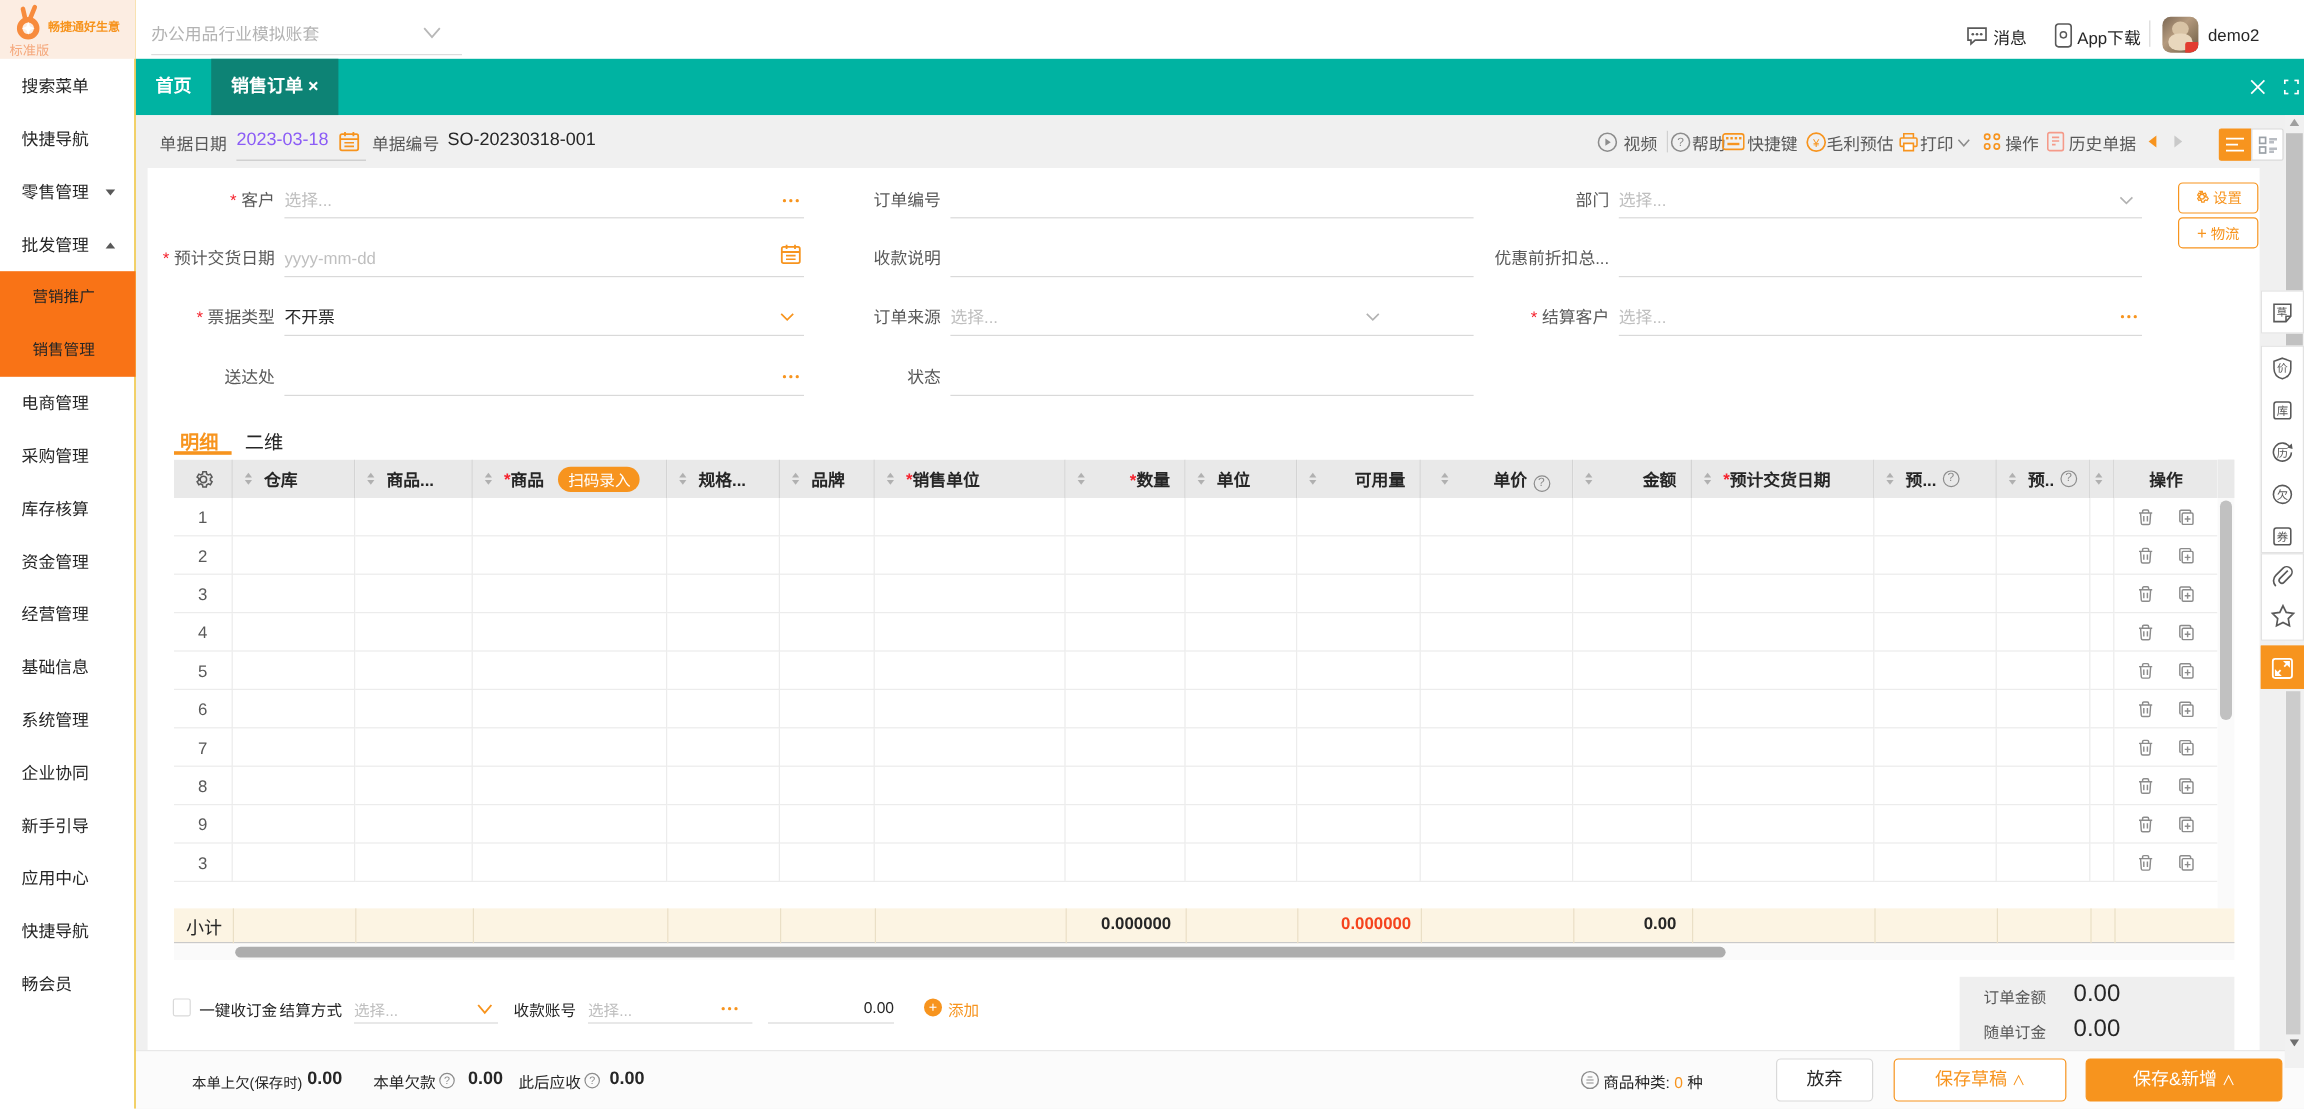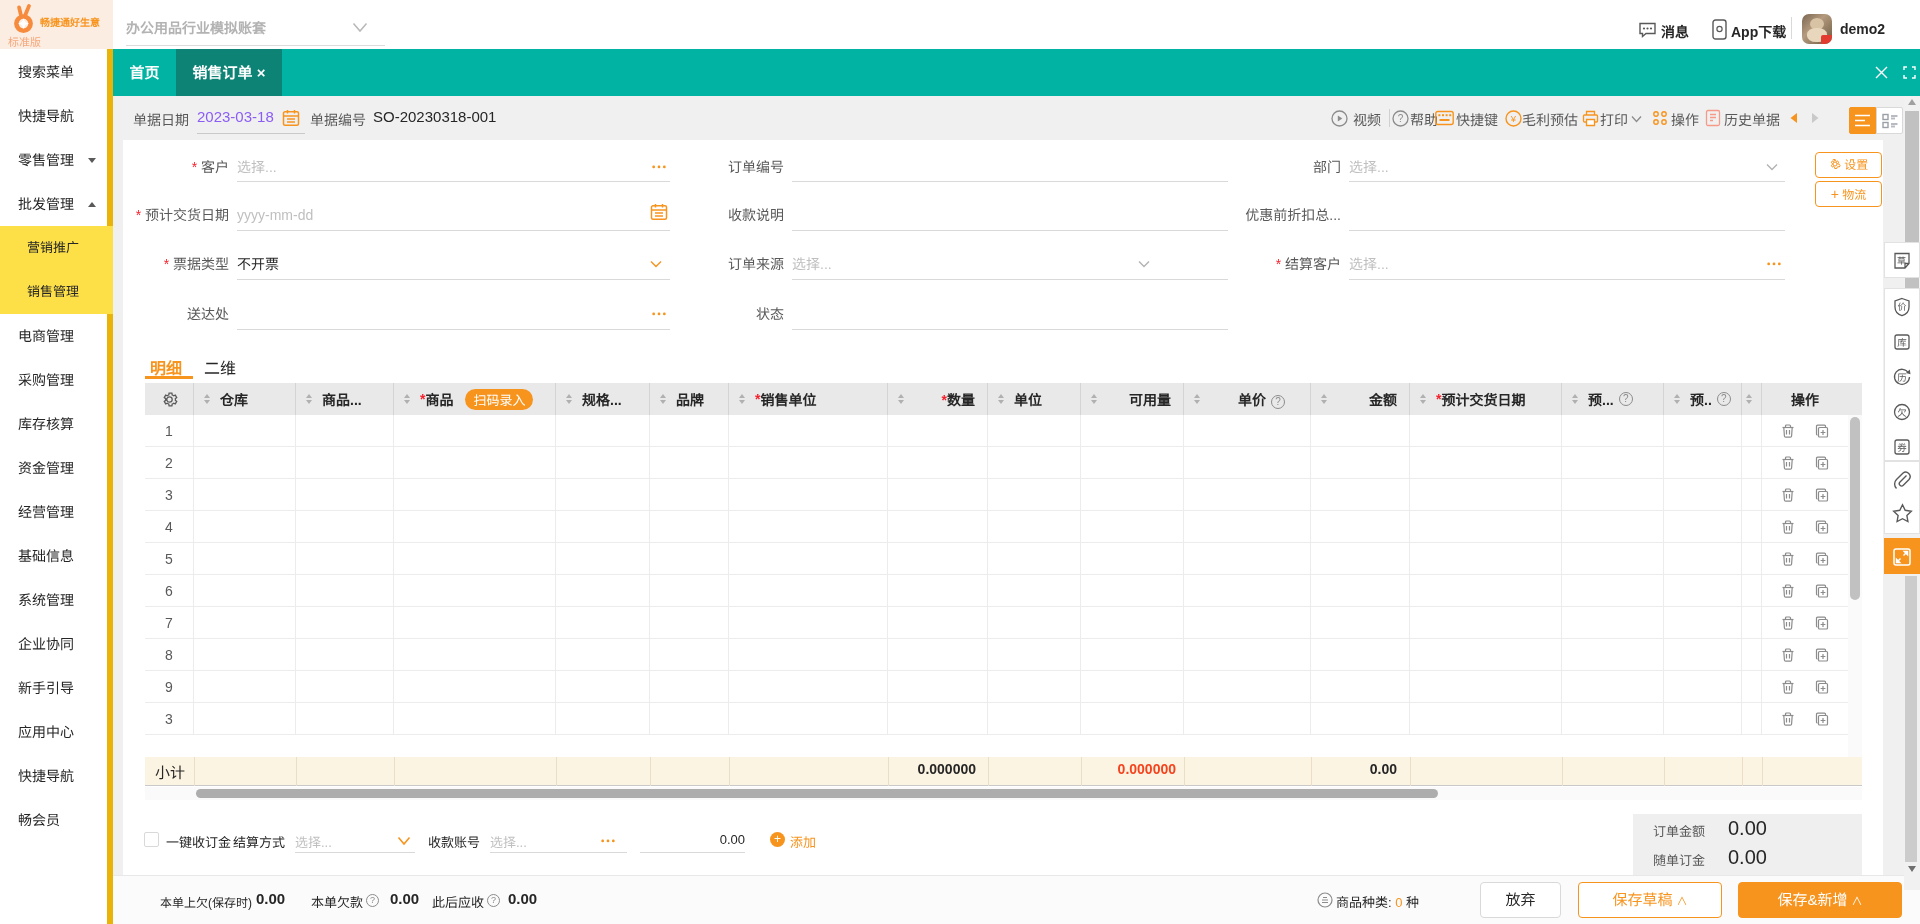--- a/index.html
+++ b/index.html
@@ -2,31 +2,31 @@
 <html lang="zh-CN"><head>
 <meta charset="UTF-8">
 <title>销售订单</title>
 <style>
   * { margin:0; padding:0; box-sizing:border-box; }
   html,body { width:1920px; height:924px; overflow:hidden; font-family:"Liberation Sans", sans-serif; }
   body { position:relative; background:#fff; color:#262626; }
   .abs { position:absolute; }
 
   
-  #sidebar { position:absolute; left:0; top:0; width:113px; height:924px; background:#fff; border-right:6px solid #eab308; z-index:30; }
+  #sidebar { position:absolute; left:0; top:0; width:113px; height:924px; background:#fff; border-right:1px solid #eab308; z-index:30; }
   #logo { position:absolute; left:0; top:0; width:113px; height:49px; background:#fcede2; }
   .menu-item { position:absolute; left:0; width:113px; height:44px; line-height:44px; padding-left:18px; font-size:14px; color:#262626; }
-  .submenu { position:absolute; left:0; top:226px; width:113px; height:88px; background:#fde047; }
+  .submenu { position:absolute; left:0; top:226px; width:113px; height:88px; background:#f97316; }
   .submenu .mi { position:absolute; left:0; width:113px; height:44px; line-height:44px; padding-left:27px; font-size:13px; color:#262626; }
   .tri { display:inline-block; width:0; height:0; border-left:4.5px solid transparent; border-right:4.5px solid transparent; vertical-align:2px; margin-left:14px; }
   .tri.down { border-top:5px solid #595959; }
   .tri.up   { border-bottom:5px solid #595959; }
 
   
-  #topbar { position:absolute; left:113px; top:0; width:1807px; height:34px; background:#fff;font-weight:bold; }
+  #topbar { position:absolute; left:113px; top:0; width:1807px; height:34px; background:#fff; }
   #acct { position:absolute; left:13px; top:18px; height:20px; line-height:20px; font-size:14px; color:#b3b3b3; }
   #acct-line { position:absolute; left:13px; top:45px; width:259px; height:1px; background:#dcdcdc; }
 
   
   #tabbar { position:absolute; left:113px; top:49px; width:1807px; height:47px; background:#00b3a2;font-weight:bold; }
   .tab { position:absolute; top:0; height:47px; line-height:47px; color:#fff; font-size:15px; text-align:center; }
   #tab-active { left:63px; width:106px; background:#0d8375; }
 
   
   #strip { position:absolute; left:113px; top:96px; width:1807px; height:44px; background:#f0f0f0; font-size:14px; color:#595959; }
@@ -429,21 +429,21 @@
     <th>
             <div class="thc" style="justify-content:space-between; padding-right:12px;">
               <span class="sorter">
                 <i class="u"></i>
                 <i class="d"></i>
               </span>
               <span>可用量</span>
             </div>
           </th>
     <th>
-            <div class="thc" style="justify-content:flex-start; padding-right:12px;gap:28px;">
+            <div class="thc" style="justify-content:center; padding-right:12px;gap:28px;">
               <span class="sorter">
                 <i class="u"></i>
                 <i class="d"></i>
               </span>
               <span>单价<span class="qm">?</span></span>
             </div>
           </th>
     <th>
             <div class="thc" style="justify-content:space-between; padding-right:12px;">
               <span class="sorter">

